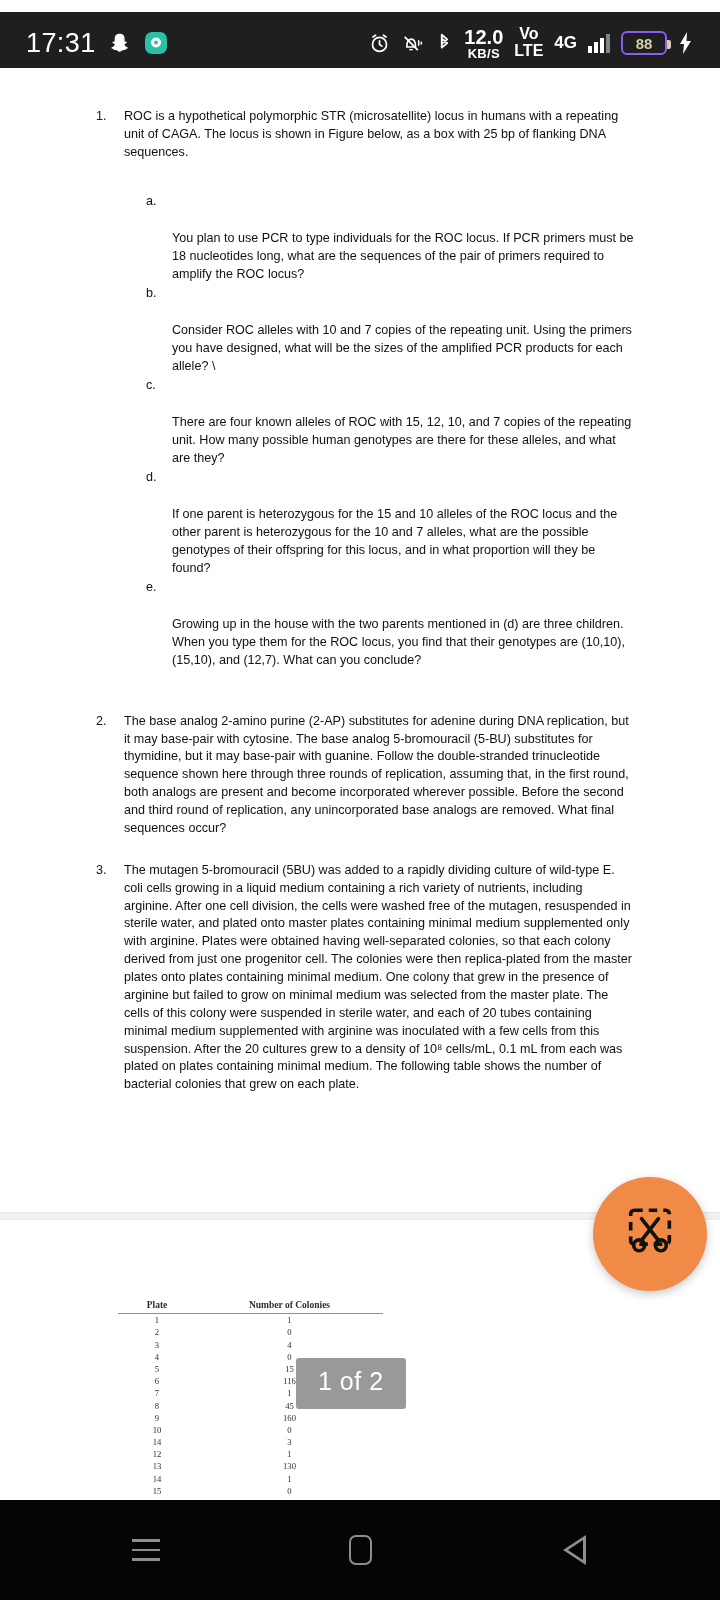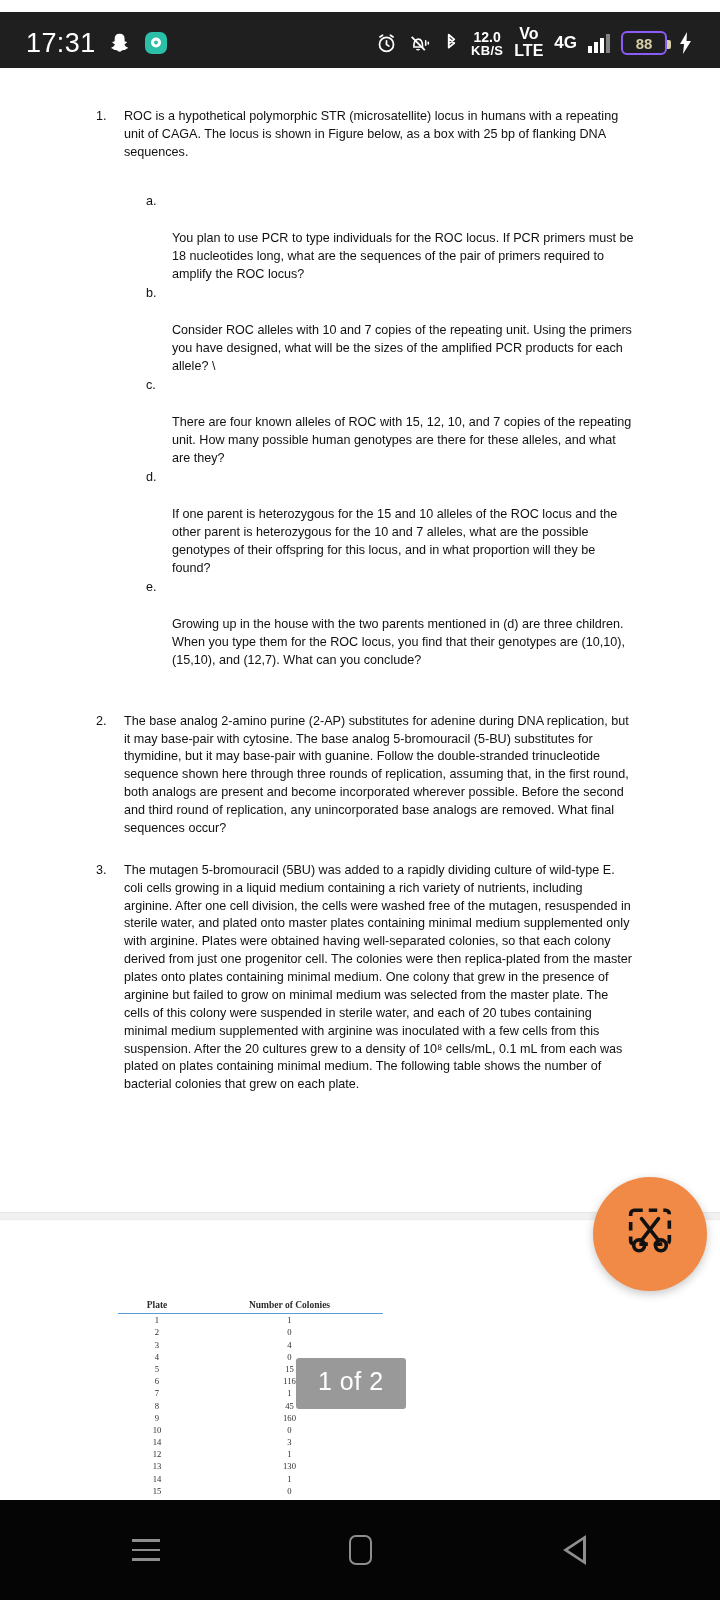--- a/index.html
+++ b/index.html
@@ -15,21 +15,21 @@
   #statusbar {
     position: absolute; top: 0; left: 0; width: 720px; height: 62px;
     background: #1f1f1f; color: #fff;
     display: flex; align-items: center; padding: 0 26px; margin-top: 12px;
   }
   .sb-left { display: flex; align-items: center; gap: 13px; }
   .sb-time { font-size: 27px; letter-spacing: .4px; font-weight: 400; }
   .sb-right { margin-left: auto; display: flex; align-items: center; gap: 11px; }
   .sb-ico { display: inline-flex; align-items: center; justify-content: center; }
   .netspeed { display: flex; flex-direction: column; align-items: center; line-height: 1; }
-  .netspeed .n { font-size: 14px; font-weight: 700; }
+  .netspeed .n { font-size: 20px; font-weight: 700; }
   .netspeed .u { font-size: 13px; font-weight: 700; letter-spacing: .3px; }
   .volte { display: flex; flex-direction: column; align-items: center; line-height: 1.05; }
   .volte span { font-size: 16px; font-weight: 700; }
   .sig { display: flex; align-items: flex-end; gap: 2px; }
   .sig i { display: block; width: 4px; background: #fff; }
   .battery {
     border: 2px solid #8b5cf6; border-radius: 6px; width: 46px; height: 24px;
     display: flex; align-items: center; justify-content: center; position: relative;
   }
   .battery b { font-size: 15px; color: #d6cfa8; font-weight: 700; }

